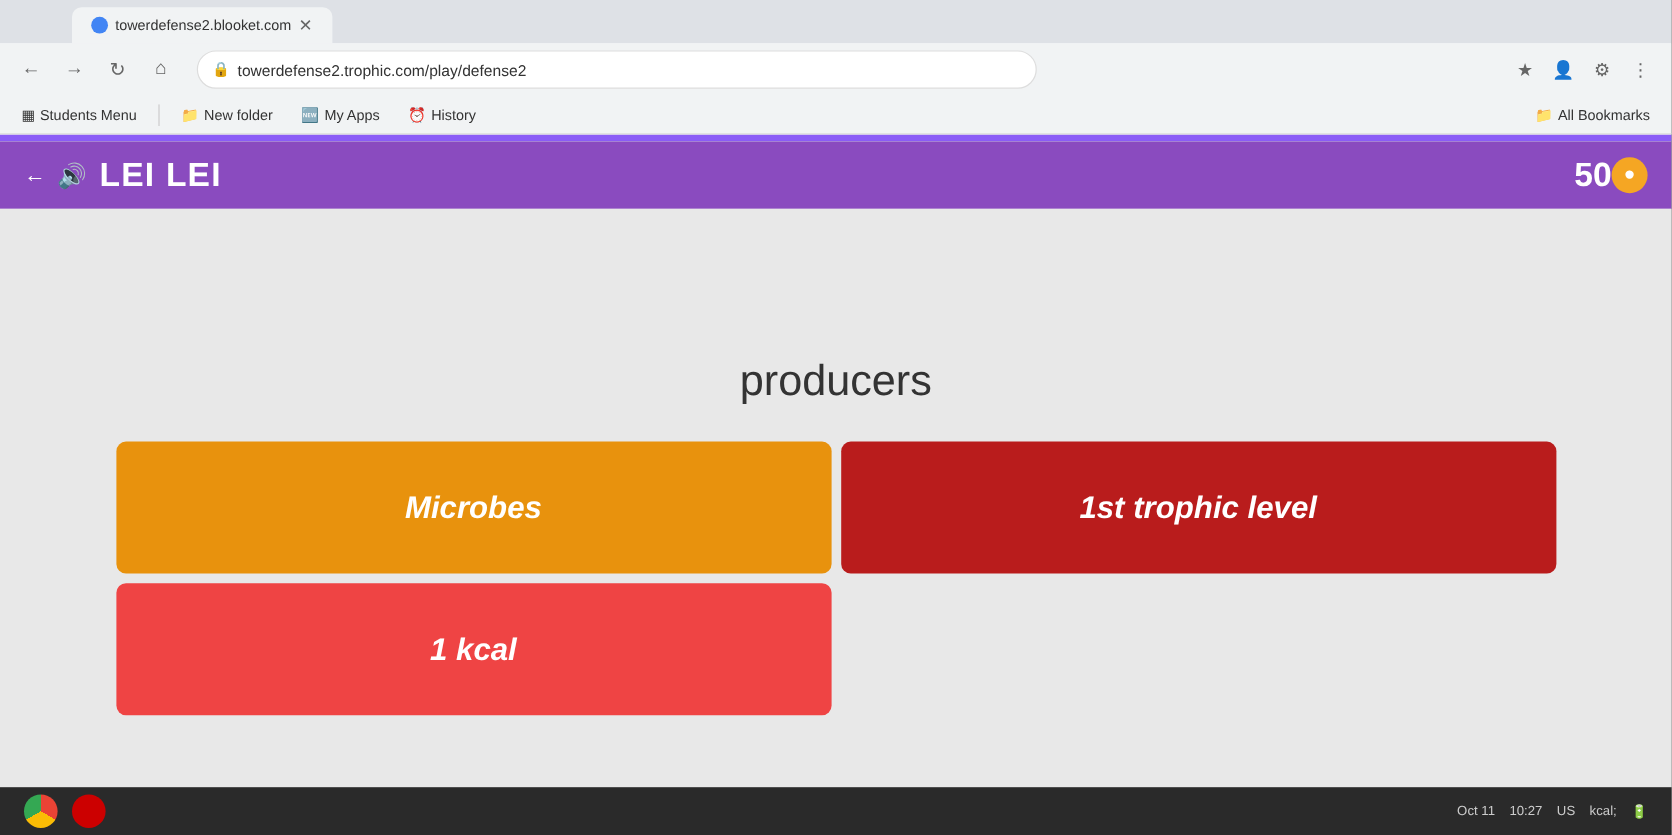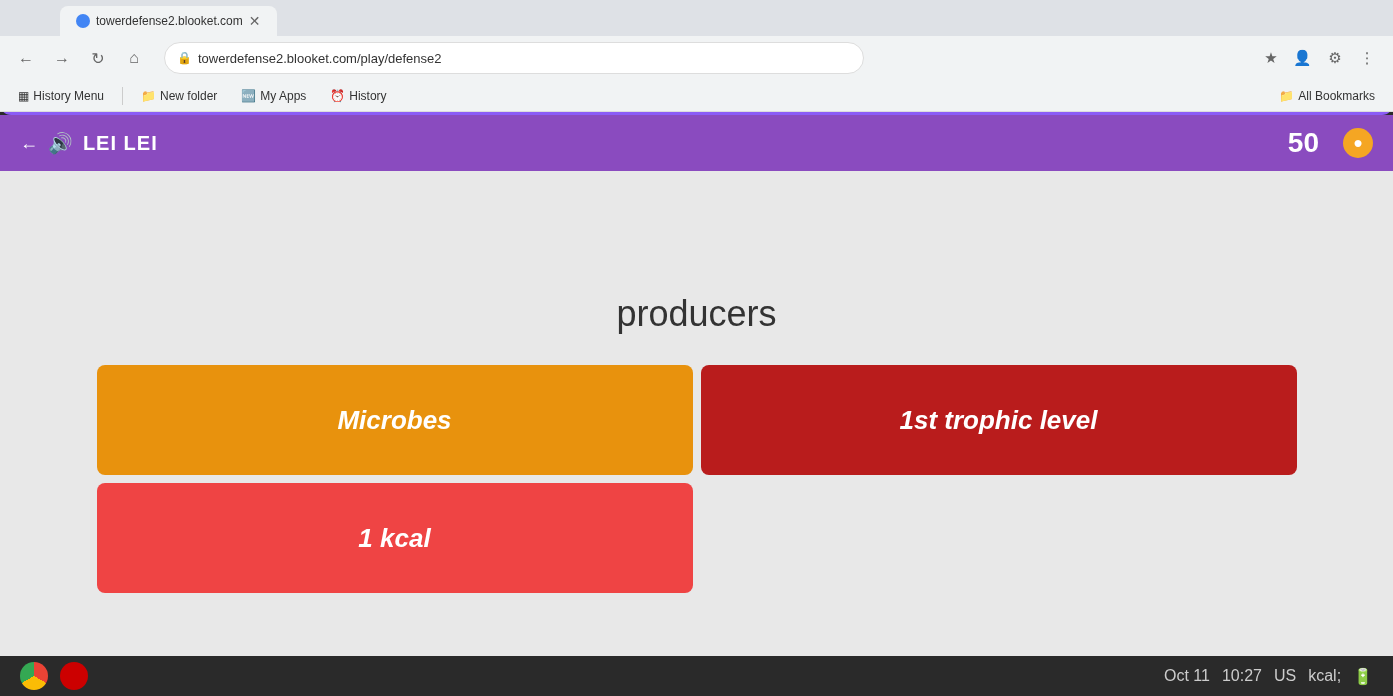--- a/index.html
+++ b/index.html
@@ -7,22 +7,21 @@
       width: 1393px;
       height: 696px;
       overflow: hidden;
       font-family: Arial, sans-serif;
       background: #2a2a2a;
     }
 
     
     .browser-chrome {
       background: #f1f3f4;
-      border-bottom: 3px solid #8b5cf6;
-      border-radius: 11px;
+      border-bottom: 6px solid #8b5cf6;
     }
 
     .tab-bar {
       background: #dee1e6;
       height: 36px;
       display: flex;
       align-items: flex-end;
       padding-left: 60px;
     }
 
@@ -175,31 +174,31 @@
       cursor: pointer;
       color: white;
     }
 
     .header-sound {
       font-size: 20px;
       color: white;
     }
 
     .header-title {
-      font-size: 20px;
+      font-size: 28px;
       font-weight: bold;
       color: white;
       letter-spacing: 1px;
     }
 
     .header-score {
       margin-left: auto;
       display: flex;
       align-items: center;
-      gap: 24px;
+      gap: 0;
       font-size: 28px;
       font-weight: bold;
       color: white;
       text-align: center;
     }
 
     .coin-icon {
       width: 30px;
       height: 30px;
       background: #f5a623;
@@ -283,21 +282,21 @@
     .taskbar-icon {
       width: 28px;
       height: 28px;
       border-radius: 50%;
       display: flex;
       align-items: center;
       justify-content: center;
     }
 
     .taskbar-right {
-      font-size: 16px;
+      font-size: 11px;
       color: #ccc;
       display: flex;
       gap: 12px;
     }
 
     .chrome-icon {
       background: conic-gradient(#ea4335 0deg 120deg, #fbbc05 120deg 240deg, #34a853 240deg 360deg);
       border-radius: 50%;
     }
   </style>
@@ -315,35 +314,35 @@
   </div>
 
   <div class="nav-bar">
     <button class="nav-btn">←</button>
     <button class="nav-btn">→</button>
     <button class="nav-btn">↻</button>
     <button class="nav-btn">⌂</button>
 
     <div class="address-bar">
       <span class="address-lock">🔒</span>
-      <span>towerdefense2.blooket.com/play/defense2</span>
+      <span>towerdefense2.trophic.com/play/defense2</span>
     </div>
 
     <div class="nav-right">
       <button class="nav-icon-btn">★</button>
       <button class="nav-icon-btn">👤</button>
       <button class="nav-icon-btn">⚙</button>
       <button class="nav-icon-btn">⋮</button>
     </div>
   </div>
 
   <div class="bookmarks-bar">
     <div class="bookmark-item">
       <span>▦</span>
-      <span>History Menu</span>
+      <span>Students Menu</span>
     </div>
     <div class="bookmark-divider"></div>
     <div class="bookmark-item">
       <span>📁</span>
       <span>New folder</span>
     </div>
     <div class="bookmark-item">
       <span>🆕</span>
       <span>My Apps</span>
     </div>

